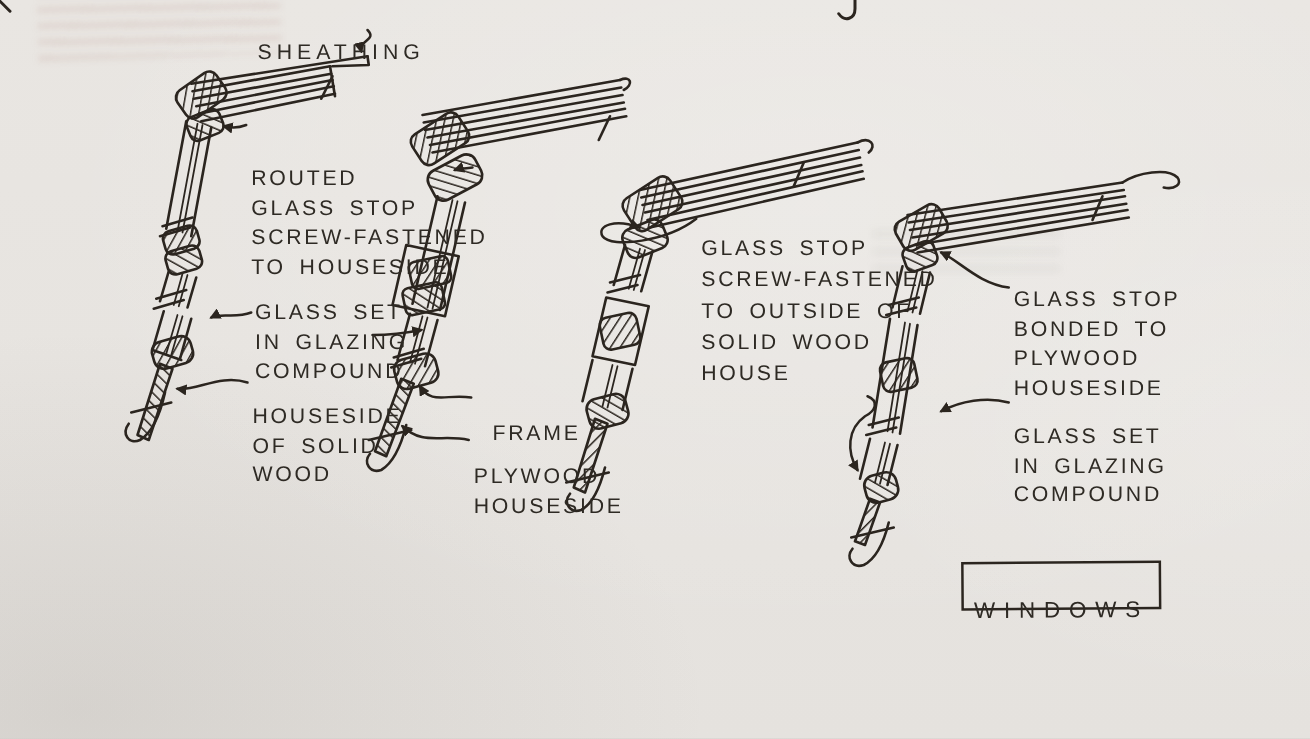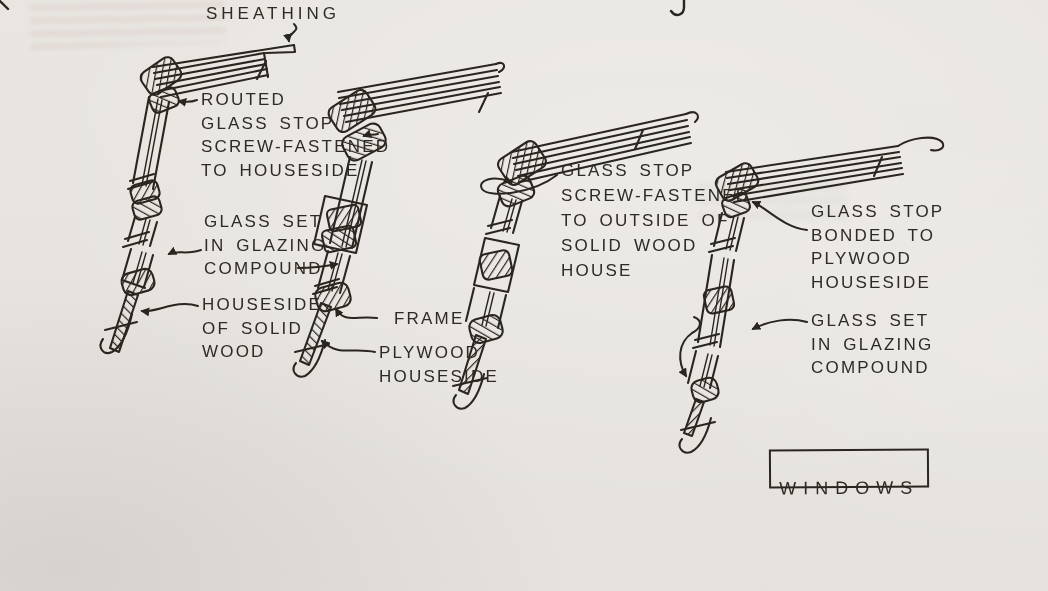--- a/index.html
+++ b/index.html
@@ -19,20 +19,21 @@
   svg.sketch{position:absolute;inset:0;}
   .hand{
     position:absolute;
     color:var(--text-ink);
     font-size:17px;
     line-height:23.5px;
     letter-spacing:2.2px;
     word-spacing:4px;
     white-space:pre-line;
     user-select:none;
+    margin-top:28px;
   }
   .ghost{position:absolute;pointer-events:none;}
   .ghost-a{
     left:30px;top:-8px;width:195px;height:54px;
     background:repeating-linear-gradient(1deg, rgba(168,122,110,.15) 0 5px, transparent 5px 13px);
     filter:blur(2.5px);transform:rotate(-2deg);
   }
   .ghost-b{
     left:698px;top:176px;width:150px;height:42px;
     background:repeating-linear-gradient(0deg, rgba(150,150,140,.09) 0 6px, transparent 6px 14px);
@@ -211,21 +212,21 @@
       <path d="M375,352 C353,347 339,357 322,341" marker-end="url(#arw)"></path>
       <path d="M557,175 C534,193 489,199 482,189 C477,180 493,175 511,182" marker-end="url(#arw)"></path>
       <path d="M694,317 C704,321 700,329 692,333 C678,343 677,361 686,376" marker-end="url(#arw)"></path>
       <path d="M807,230 C783,227 768,209 753,202" marker-end="url(#arw)"></path>
       <path d="M807,322 C789,317 768,321 753,329" marker-end="url(#arw)"></path>
     </g>
   </svg>
 
   <div class="hand" style="left:206px;top:2px;letter-spacing:4px;">SHEATHING</div>
 
-  <div class="hand" style="left:201px;top:88px;">ROUTED
+  <div class="hand" style="left:201px;top:103px;">ROUTED
 GLASS STOP
 SCREW-FASTENED
 TO HOUSESIDE</div>
 
   <div class="hand" style="left:204px;top:210px;">GLASS SET
 IN GLAZING
 COMPOUND</div>
 
   <div class="hand" style="left:202px;top:293px;">HOUSESIDE
 OF SOLID

